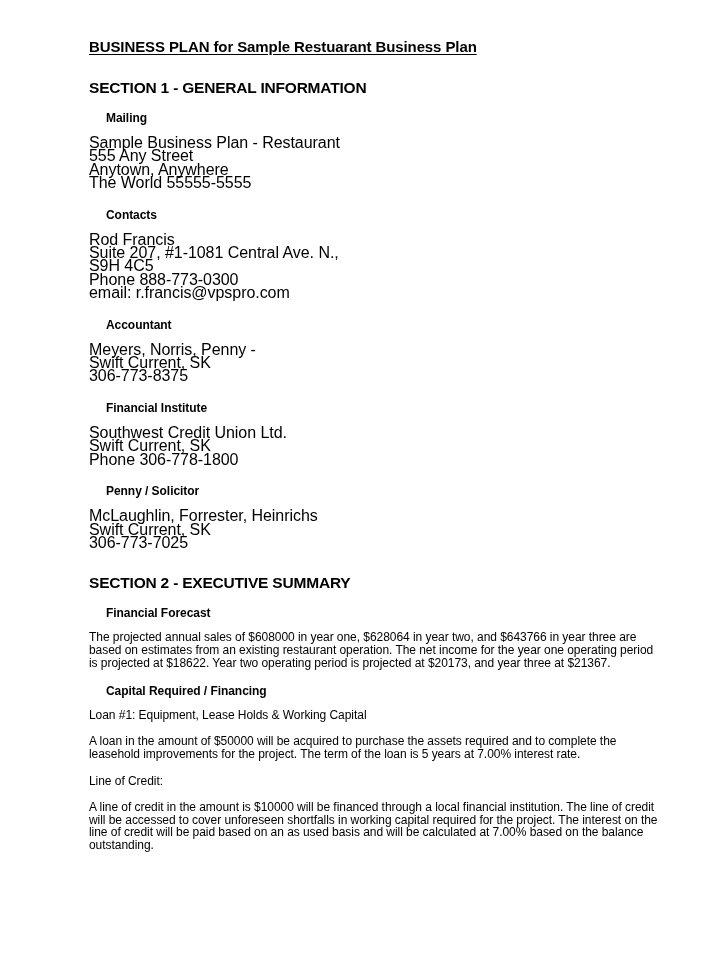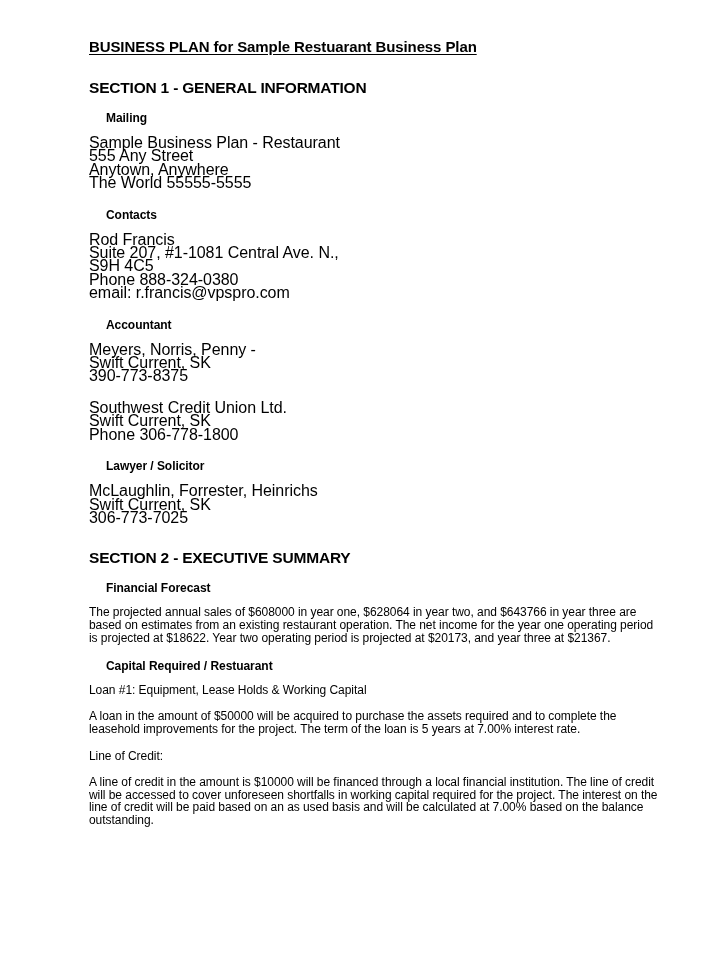--- a/index.html
+++ b/index.html
@@ -90,49 +90,50 @@
     <span class="line">555 Any Street</span>
     <span class="line">Anytown, Anywhere</span>
     <span class="line">The World 55555-5555</span>
   </div>
 
   <h3 class="sub-heading">Contacts</h3>
   <div class="address-block">
     <span class="line">Rod Francis</span>
     <span class="line">Suite 207, #1-1081 Central Ave. N.,</span>
     <span class="line">S9H 4C5</span>
-    <span class="line">Phone 888-324-0380</span>
+    <span class="line">Phone 888-773-0300</span>
     <span class="line">email: r.francis@vpspro.com</span>
   </div>
 
   <h3 class="sub-heading">Accountant</h3>
   <div class="address-block">
     <span class="line">Meyers, Norris, Penny -</span>
     <span class="line">Swift Current, SK</span>
-    <span class="line">390-773-8375</span>
+    <span class="line">306-773-8375</span>
   </div>
 
+  <h3 class="sub-heading">Financial Institute</h3>
   <div class="address-block">
     <span class="line">Southwest Credit Union Ltd.</span>
     <span class="line">Swift Current, SK</span>
     <span class="line">Phone 306-778-1800</span>
   </div>
 
-  <h3 class="sub-heading">Lawyer / Solicitor</h3>
+  <h3 class="sub-heading">Penny / Solicitor</h3>
   <div class="address-block">
     <span class="line">McLaughlin, Forrester, Heinrichs</span>
     <span class="line">Swift Current, SK</span>
     <span class="line">306-773-7025</span>
   </div>
 
   <h2 class="section-heading gap-before-section">SECTION 2 - EXECUTIVE SUMMARY</h2>
 
   <h3 class="sub-heading">Financial Forecast</h3>
   <p class="body-para">The projected annual sales of $608000 in year one, $628064 in year two, and $643766 in year three are based on estimates from an existing restaurant operation. The net income for the year one operating period is projected at $18622. Year two operating period is projected at $20173, and year three at $21367.</p>
 
-  <h3 class="sub-heading">Capital Required / Restuarant</h3>
+  <h3 class="sub-heading">Capital Required / Financing</h3>
   <p class="body-para gap-sm">Loan #1: Equipment, Lease Holds &amp; Working Capital</p>
   <p class="body-para">A loan in the amount of $50000 will be acquired to purchase the assets required and to complete the leasehold improvements for the project. The term of the loan is 5 years at 7.00% interest rate.</p>
 
   <p class="body-para gap-sm">Line of Credit:</p>
   <p class="body-para">A line of credit in the amount is $10000 will be financed through a local financial institution. The line of credit will be accessed to cover unforeseen shortfalls in working capital required for the project. The interest on the line of credit will be paid based on an as used basis and will be calculated at 7.00% based on the balance outstanding.</p>
 
 </div>
 
 </body></html>

